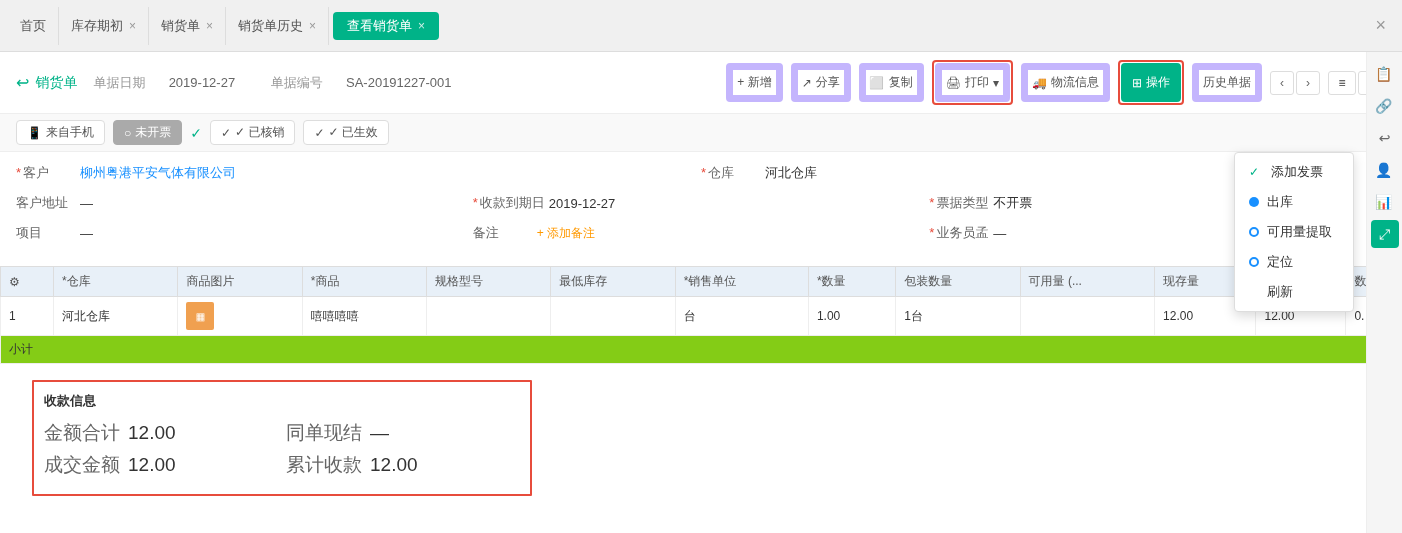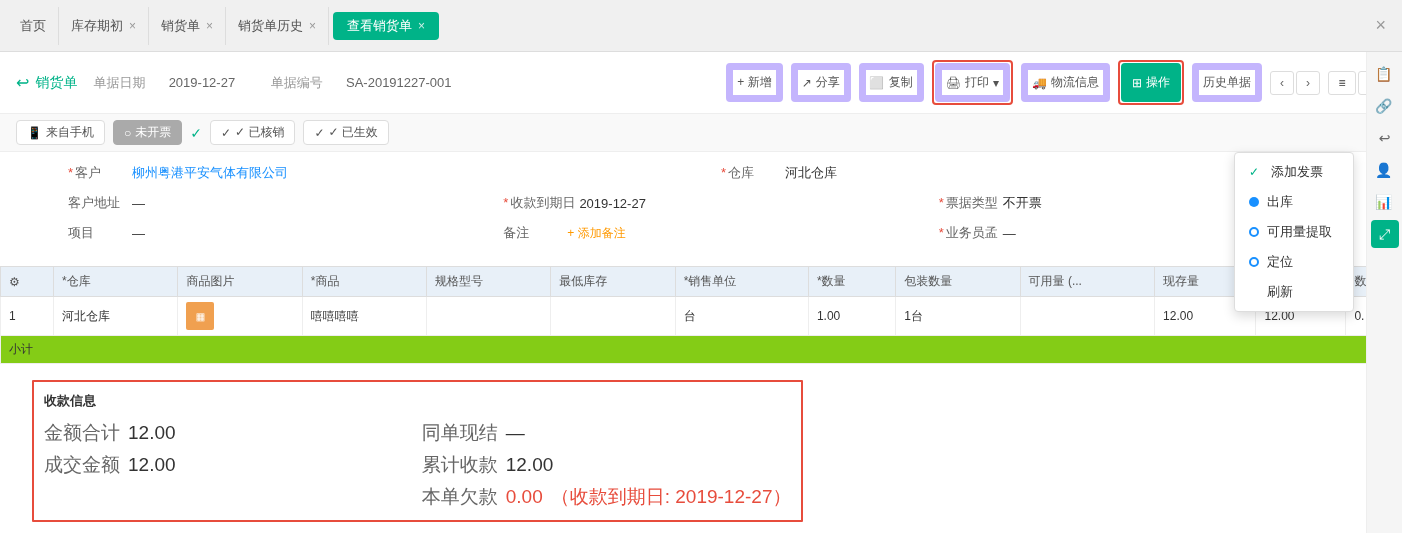--- a/index.html
+++ b/index.html
@@ -54,21 +54,21 @@
     }
     .btn-small {
       display: flex; align-items: center; gap: 4px; padding: 3px 10px;
       border: 1px solid #ddd; border-radius: 4px; background: #fff; cursor: pointer;
       font-size: 12px; color: #555;
     }
     .btn-small.grey { background: #aaa; color: #fff; border-color: #aaa; }
     .check-icon { color: #00b388; font-size: 14px; }
 
     
-    .form-section { padding: 12px 28px; background: #fff; margin-left: 40px; }
+    .form-section { padding: 12px 16px; background: #fff; }
     .form-row { display: flex; align-items: center; margin-bottom: 12px; gap: 0; }
     .form-field { display: flex; align-items: center; flex: 1; min-width: 0; }
     .form-label { color: #666; white-space: nowrap; min-width: 60px; font-size: 13px; }
     .form-label.required::before { content: '*'; color: #e74c3c; margin-right: 2px; }
     .form-value { color: #333; font-size: 13px; margin-left: 4px; }
     .form-value.link { color: #1890ff; cursor: pointer; }
     .add-note { color: #f90; font-size: 12px; cursor: pointer; margin-left: 4px; }
 
     
     .table-container { padding: 0 0; overflow-x: auto; }
@@ -339,25 +339,20 @@
         </div>
         <div class="bottom-row">
           <span class="bottom-label">成交金额</span>
           <span class="bottom-value">12.00</span>
         </div>
         <div class="bottom-row">
           <span class="bottom-label">累计收款</span>
           <span class="bottom-value">12.00</span>
         </div>
         <div></div>
-        <div class="bottom-row">
-          <span class="bottom-label">本单欠款</span>
-          <span class="bottom-value red">0.00</span>
-          <span class="bottom-value link">（收款到期日: 2019-12-27）</span>
-        </div>
       </div>
     </div>
   </div>
 
   <div class="dropdown-menu">
     <div class="dropdown-item">
       <span class="dropdown-check">✓</span>
       <span>添加发票</span>
     </div>
     <div class="dropdown-item">

